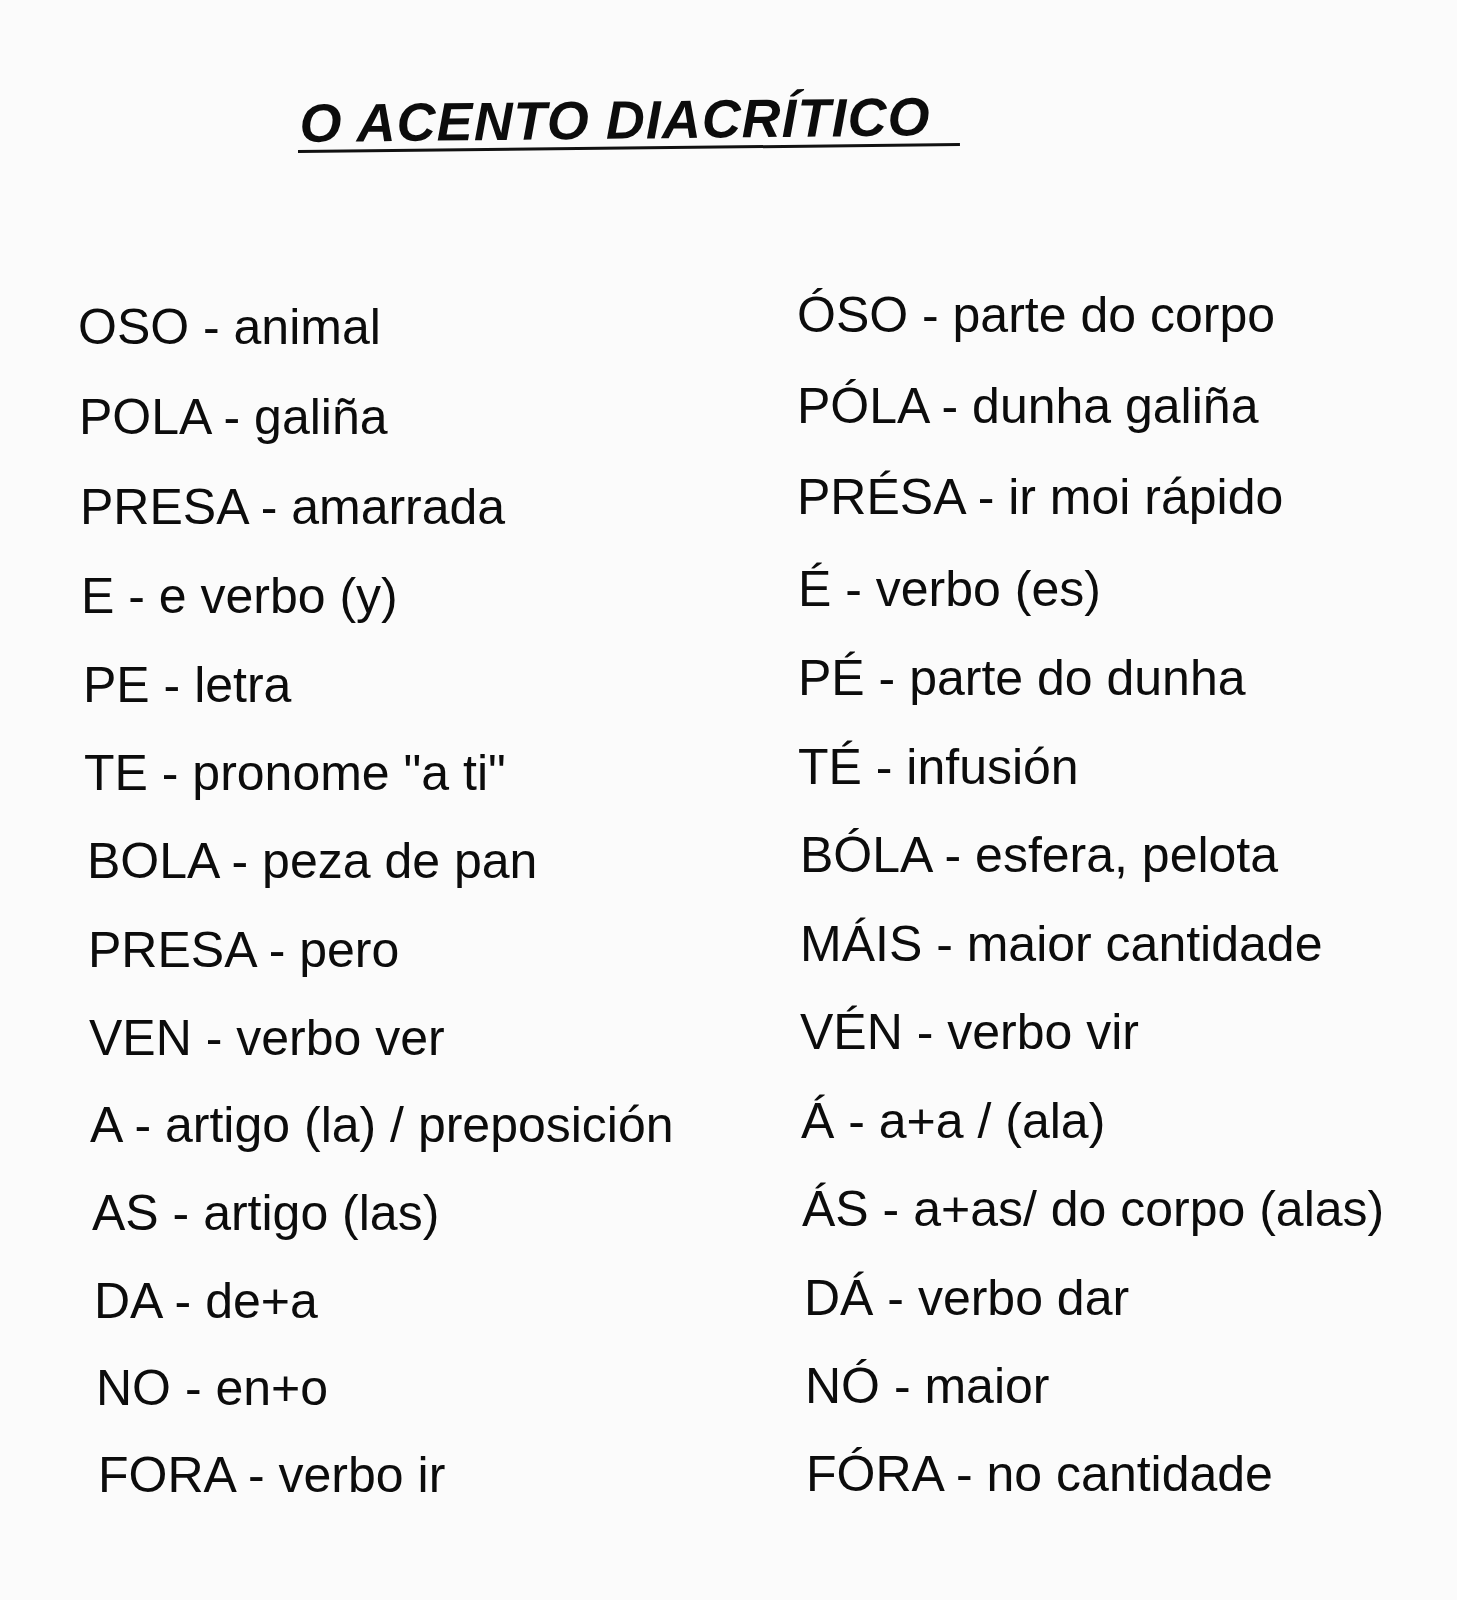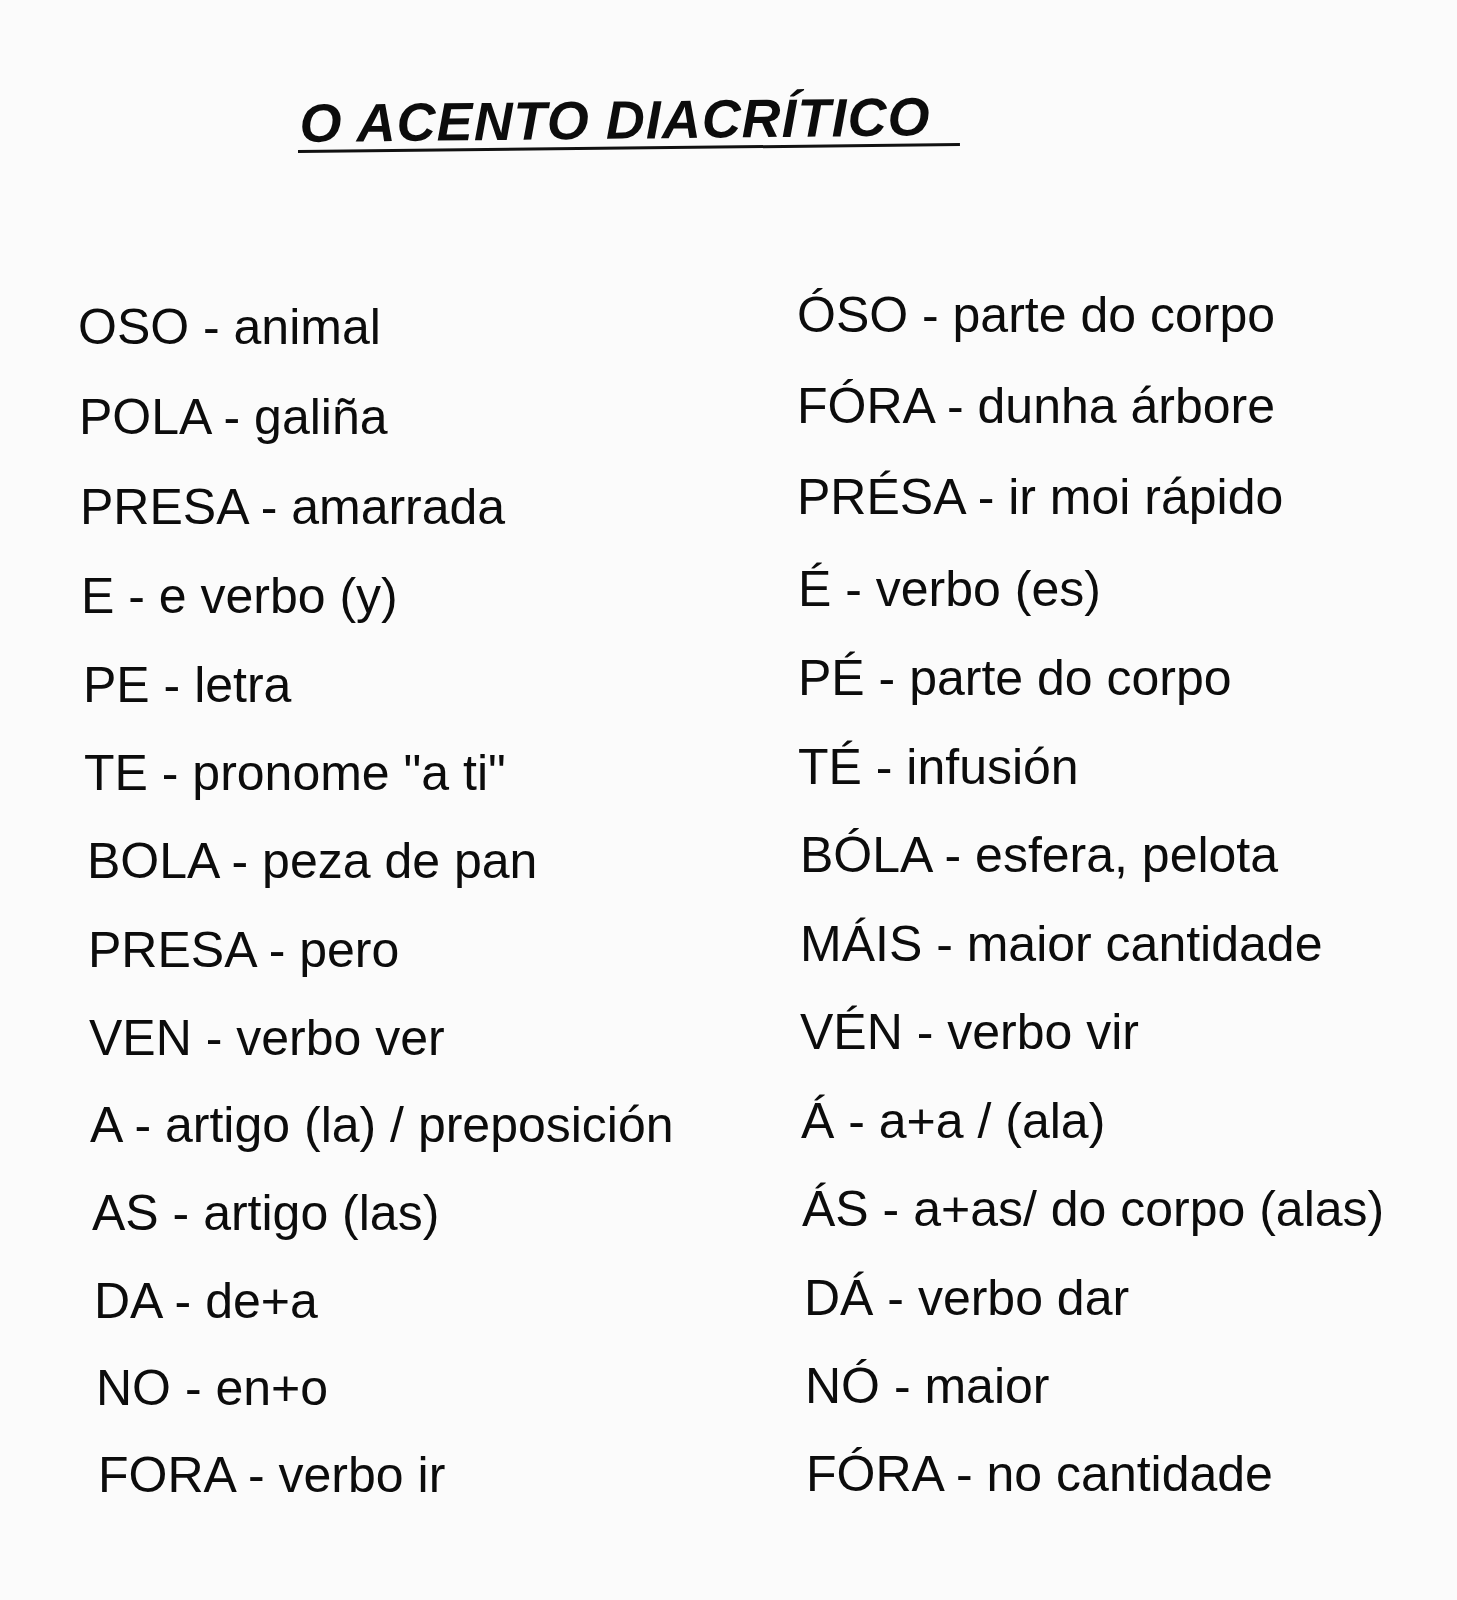--- a/index.html
+++ b/index.html
@@ -57,24 +57,24 @@
   <div class="entry" style="left:89px;top:1013px">VEN - verbo ver</div>
   <div class="entry" style="left:90px;top:1100px">A - artigo (la) / preposición</div>
   <div class="entry" style="left:92px;top:1188px">AS - artigo (las)</div>
   <div class="entry" style="left:94px;top:1276px">DA - de+a</div>
   <div class="entry" style="left:96px;top:1363px">NO - en+o</div>
   <div class="entry" style="left:98px;top:1450px">FORA - verbo ir</div>
 </div>
 
 <div>
   <div class="entry" style="left:797px;top:290px">ÓSO - parte do corpo</div>
-  <div class="entry" style="left:797px;top:381px">FÓRA - dunha árbore</div>
+  <div class="entry" style="left:797px;top:381px">PÓLA - dunha galiña</div>
   <div class="entry" style="left:797px;top:472px">PRÉSA - ir moi rápido</div>
   <div class="entry" style="left:798px;top:564px">É - verbo (es)</div>
-  <div class="entry" style="left:798px;top:653px">PÉ - parte do corpo</div>
+  <div class="entry" style="left:798px;top:653px">PÉ - parte do dunha</div>
   <div class="entry" style="left:798px;top:742px">TÉ - infusión</div>
   <div class="entry" style="left:800px;top:830px">BÓLA - esfera, pelota</div>
   <div class="entry" style="left:800px;top:919px">MÁIS - maior cantidade</div>
   <div class="entry" style="left:800px;top:1007px">VÉN - verbo vir</div>
   <div class="entry" style="left:801px;top:1096px">Á - a+a / (ala)</div>
   <div class="entry" style="left:802px;top:1184px">ÁS - a+as/ do corpo (alas)</div>
   <div class="entry" style="left:804px;top:1273px">DÁ - verbo dar</div>
   <div class="entry" style="left:805px;top:1361px">NÓ - maior</div>
   <div class="entry" style="left:806px;top:1449px">FÓRA - no cantidade</div>
 </div>

